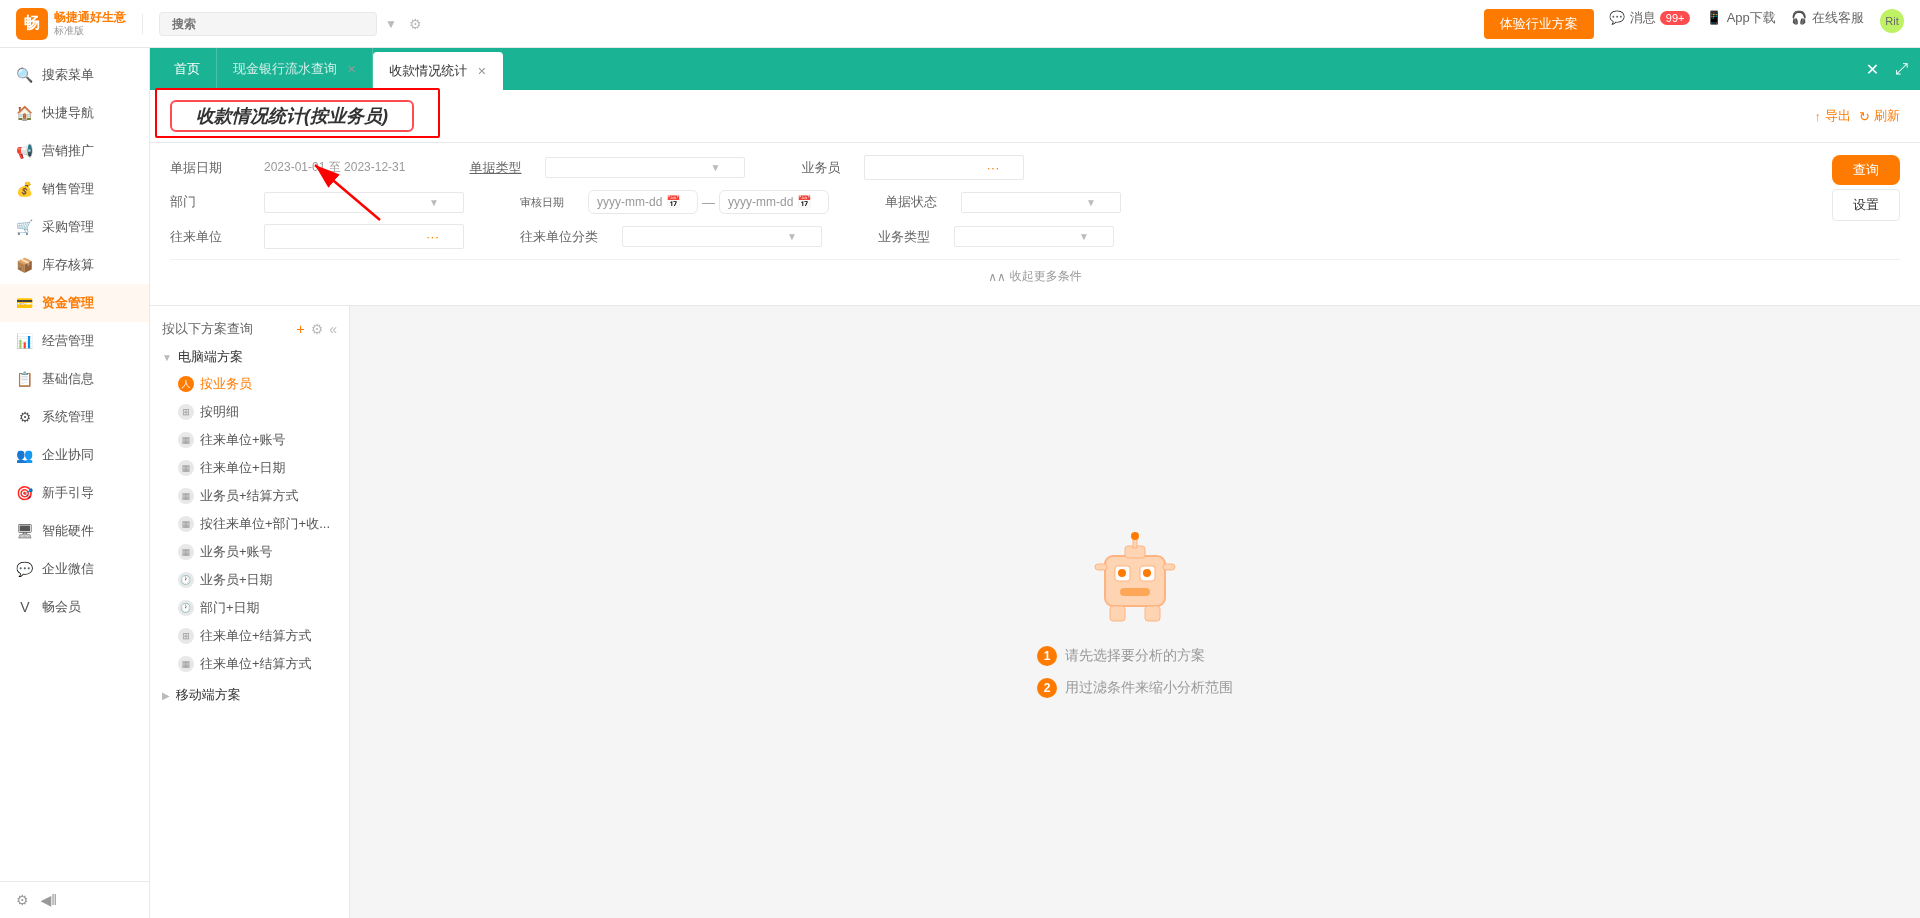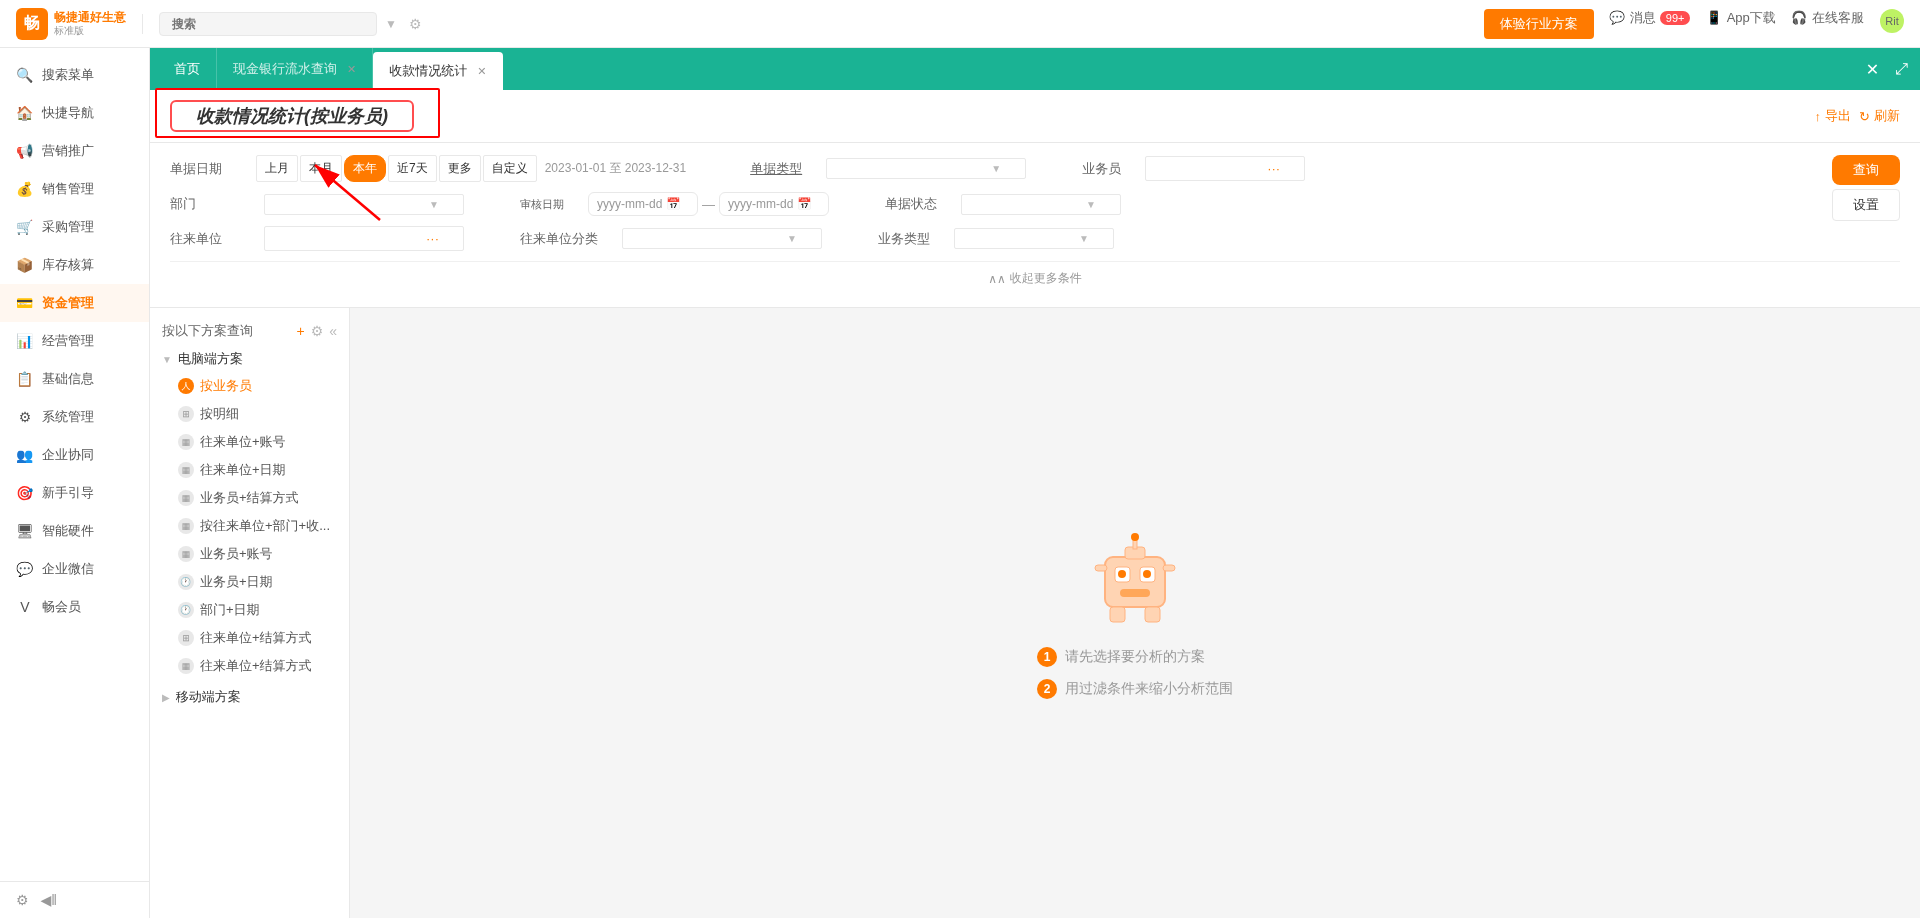--- a/index.html
+++ b/index.html
@@ -256,28 +256,20 @@
           </div>
         </div>
 
         <div class="filter-area">
           <div class="filter-top-row">
             <div class="filter-top-main">
 
               <div class="filter-row">
                 <span class="filter-label">单据日期</span>
                 <div class="filter-control">
-                  <div class="date-btn-group">
-                    <button class="date-btn">上月</button>
-                    <button class="date-btn">本月</button>
-                    <button class="date-btn active">本年</button>
-                    <button class="date-btn">近7天</button>
-                    <button class="date-btn">更多</button>
-                    <button class="date-btn">自定义</button>
-                  </div>
                   <span style="margin:0 8px;color:#999;font-size:12px;">
                     <span>2023-01-01</span>
                     <span> 至 </span>
                     <span>2023-12-31</span>
                   </span>
                 </div>
                 <span style="margin-left:40px;color:#666;font-size:13px;text-decoration:underline;">单据类型</span>
                 <div class="select-input" style="width:200px;margin-left:8px;">
                   <span></span>
                   <span class="select-arrow">▼</span>

